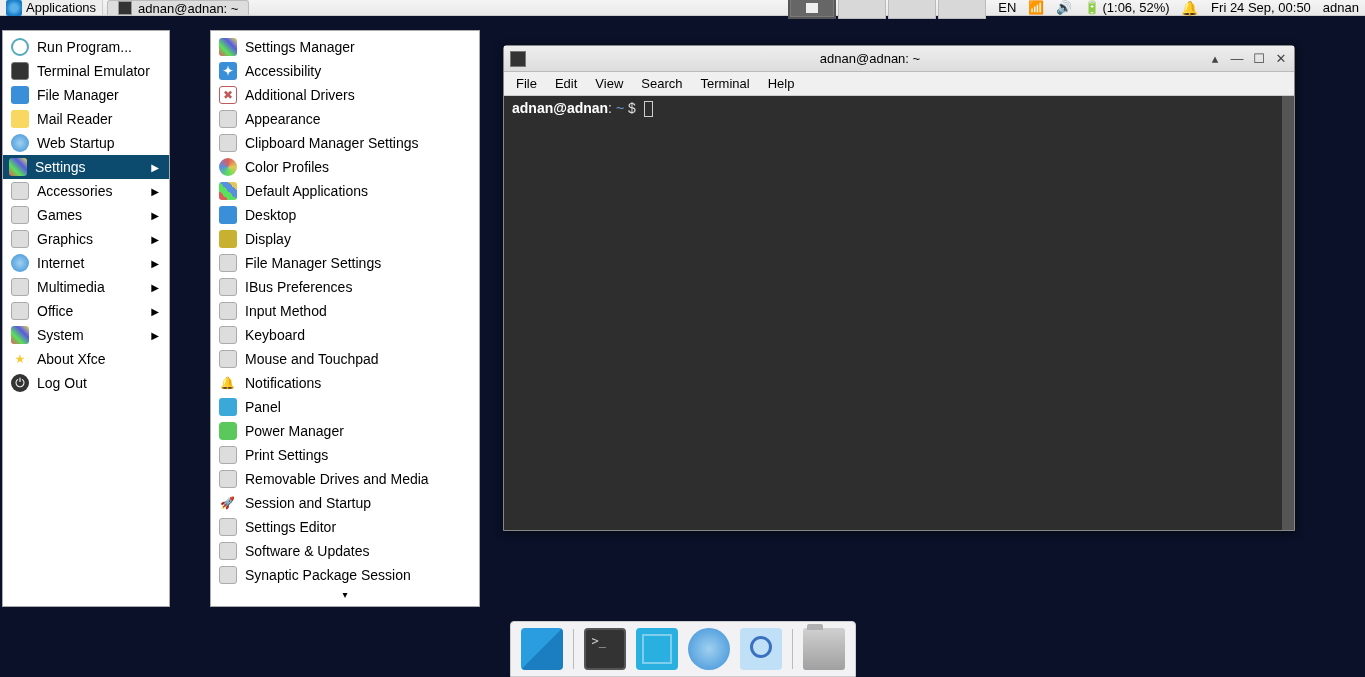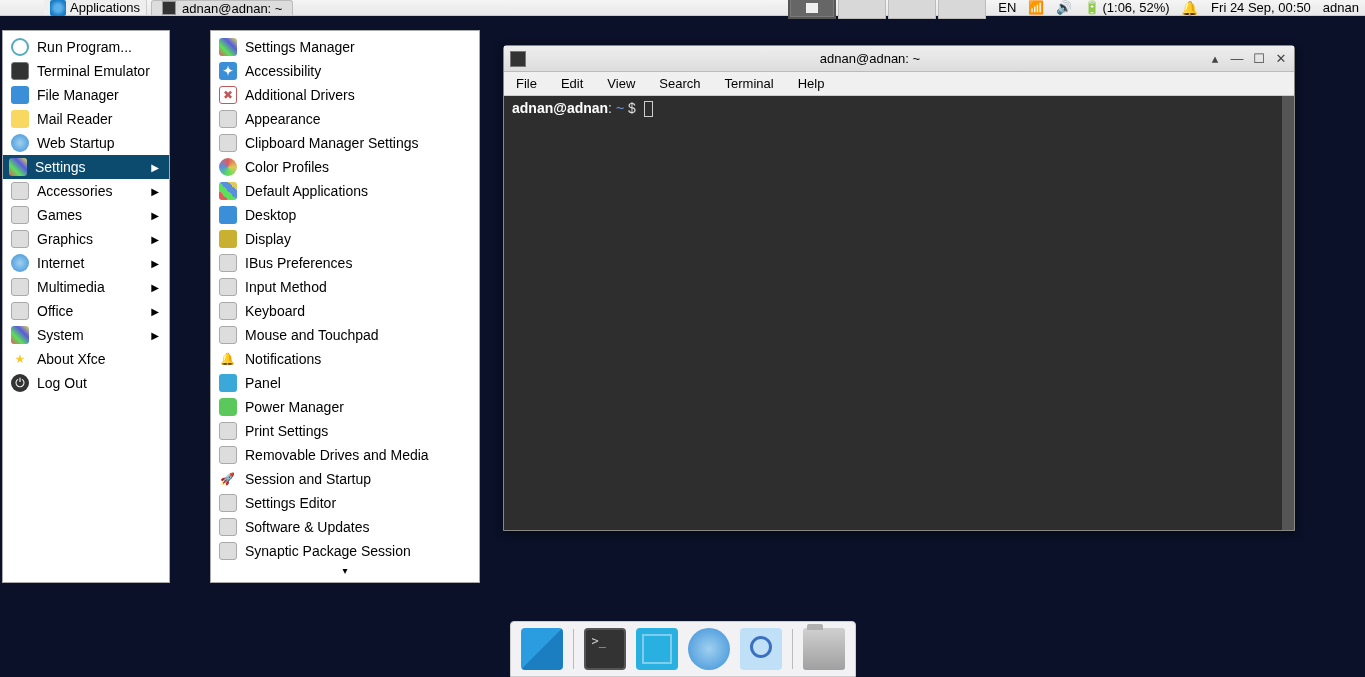--- a/index.html
+++ b/index.html
@@ -1,19 +1,19 @@
 <!DOCTYPE html>
 <html><head>
 <meta charset="utf-8">
 <style>
 * { margin: 0; padding: 0; box-sizing: border-box; font-family: sans-serif; }
 body { width: 1365px; height: 677px; background: #0a1128; overflow: hidden; position: relative; }
 
 
-.panel { position: absolute; top: 0; left: 0; right: 0; height: 16px; background: linear-gradient(#f5f5f5, #e8e8e8); display: flex; align-items: center; border-bottom: 1px solid #ccc; font-size: 13px; padding-left: 44px; }
+.panel { position: absolute; top: 0; left: 0; right: 0; height: 16px; background: linear-gradient(#f5f5f5, #e8e8e8); display: flex; align-items: center; border-bottom: 1px solid #ccc; font-size: 13px; }
 .panel-left { display: flex; align-items: center; height: 100%; }
 .apps-btn { display: flex; align-items: center; padding: 0 6px; height: 100%; background: #eee; border-right: 1px solid #ccc; cursor: pointer; }
 .apps-btn .xfce-icon { width: 16px; height: 16px; margin-right: 4px; display: inline-block; background: radial-gradient(circle, #5ab0e8 30%, #1a7ec8 70%); border-radius: 2px; }
 .task-btn { display: flex; align-items: center; padding: 0 10px; height: 100%; margin-left: 4px; background: #ddd; border-radius: 3px 3px 0 0; border: 1px solid #bbb; border-bottom: none; }
 .task-btn .term-mini { width: 14px; height: 14px; background: #333; margin-right: 6px; border: 1px solid #999; }
 .panel-right { margin-left: auto; display: flex; align-items: center; height: 100%; padding-right: 6px; gap: 12px; }
 .tray-boxes { display: flex; gap: 2px; }
 .tray-box { width: 48px; height: 22px; background: #d8d8d8; border: 1px solid #bbb; }
 .tray-box.active { background: #666; border: 2px solid #555; box-shadow: inset 0 0 0 1px #fff2; display: flex; align-items: center; justify-content: center; }
 .tray-box.active::before { content: ""; width: 12px; height: 10px; background: #eee; }
@@ -38,21 +38,21 @@
 .menu-item .arrow { margin-left: auto; font-size: 10px; }
 .menu-col.sub .scroll-down { text-align: center; font-size: 10px; padding: 2px; }
 
 
 .term-win { position: absolute; left: 503px; top: 45px; width: 792px; background: #e0e0e0; border: 1px solid #888; border-radius: 4px 4px 0 0; box-shadow: 0 2px 8px rgba(0,0,0,0.5); }
 .term-title { display: flex; align-items: center; height: 26px; padding: 0 6px; background: linear-gradient(#eee, #ddd); border-bottom: 1px solid #bbb; font-size: 13px; }
 .term-title .ticon { width: 16px; height: 16px; background: #333; border: 1px solid #777; margin-right: 6px; }
 .term-title .ttext { flex: 1; text-align: center; }
 .term-ctrls { display: flex; gap: 8px; font-size: 13px; color: #444; }
 .term-ctrls span { cursor: pointer; width: 14px; text-align: center; }
-.term-menu { display: flex; gap: 24px; padding: 4px 12px; font-size: 13px; background: #f0f0f0; border-bottom: 1px solid #ccc; }
+.term-menu { display: flex; gap: 18px; padding: 4px 12px; font-size: 13px; background: #f0f0f0; border-bottom: 1px solid #ccc; }
 .term-body { background: #2e2e2e; height: 434px; padding: 4px 8px; font-family: monospace; font-size: 14px; position: relative; }
 .term-body .prompt-user { color: #ffffff; font-weight: bold; }
 .term-body .prompt-colon { color: #ddd; }
 .term-body .prompt-path { color: #6aa0e0; }
 .term-body .cursor { display: inline-block; width: 9px; height: 16px; border: 1px solid #ccc; margin-left: 4px; vertical-align: middle; }
 .term-scroll { position: absolute; right: 0; top: 0; bottom: 0; width: 12px; background: #555; }
 
 
 .dock { position: absolute; left: 50%; transform: translateX(-50%); bottom: 0px; background: rgba(255,255,255,0.95); border: 1px solid #ccc; border-radius: 4px 4px 0 0; padding: 6px 10px; display: flex; gap: 10px; align-items: center; }
 .dock-item { width: 42px; height: 42px; border-radius: 4px; display: flex; align-items: center; justify-content: center; cursor: pointer; }
@@ -232,20 +232,24 @@
       <div class="menu-item">
         <span class="mi ic ic-desk"></span>
         <span>Desktop</span>
       </div>
       <div class="menu-item">
         <span class="mi ic ic-disp"></span>
         <span>Display</span>
       </div>
       <div class="menu-item">
         <span class="mi ic ic-generic"></span>
+        <span>File Manager Settings</span>
+      </div>
+      <div class="menu-item">
+        <span class="mi ic ic-generic"></span>
         <span>IBus Preferences</span>
       </div>
       <div class="menu-item">
         <span class="mi ic ic-generic"></span>
         <span>Input Method</span>
       </div>
       <div class="menu-item">
         <span class="mi ic ic-generic"></span>
         <span>Keyboard</span>
       </div>

